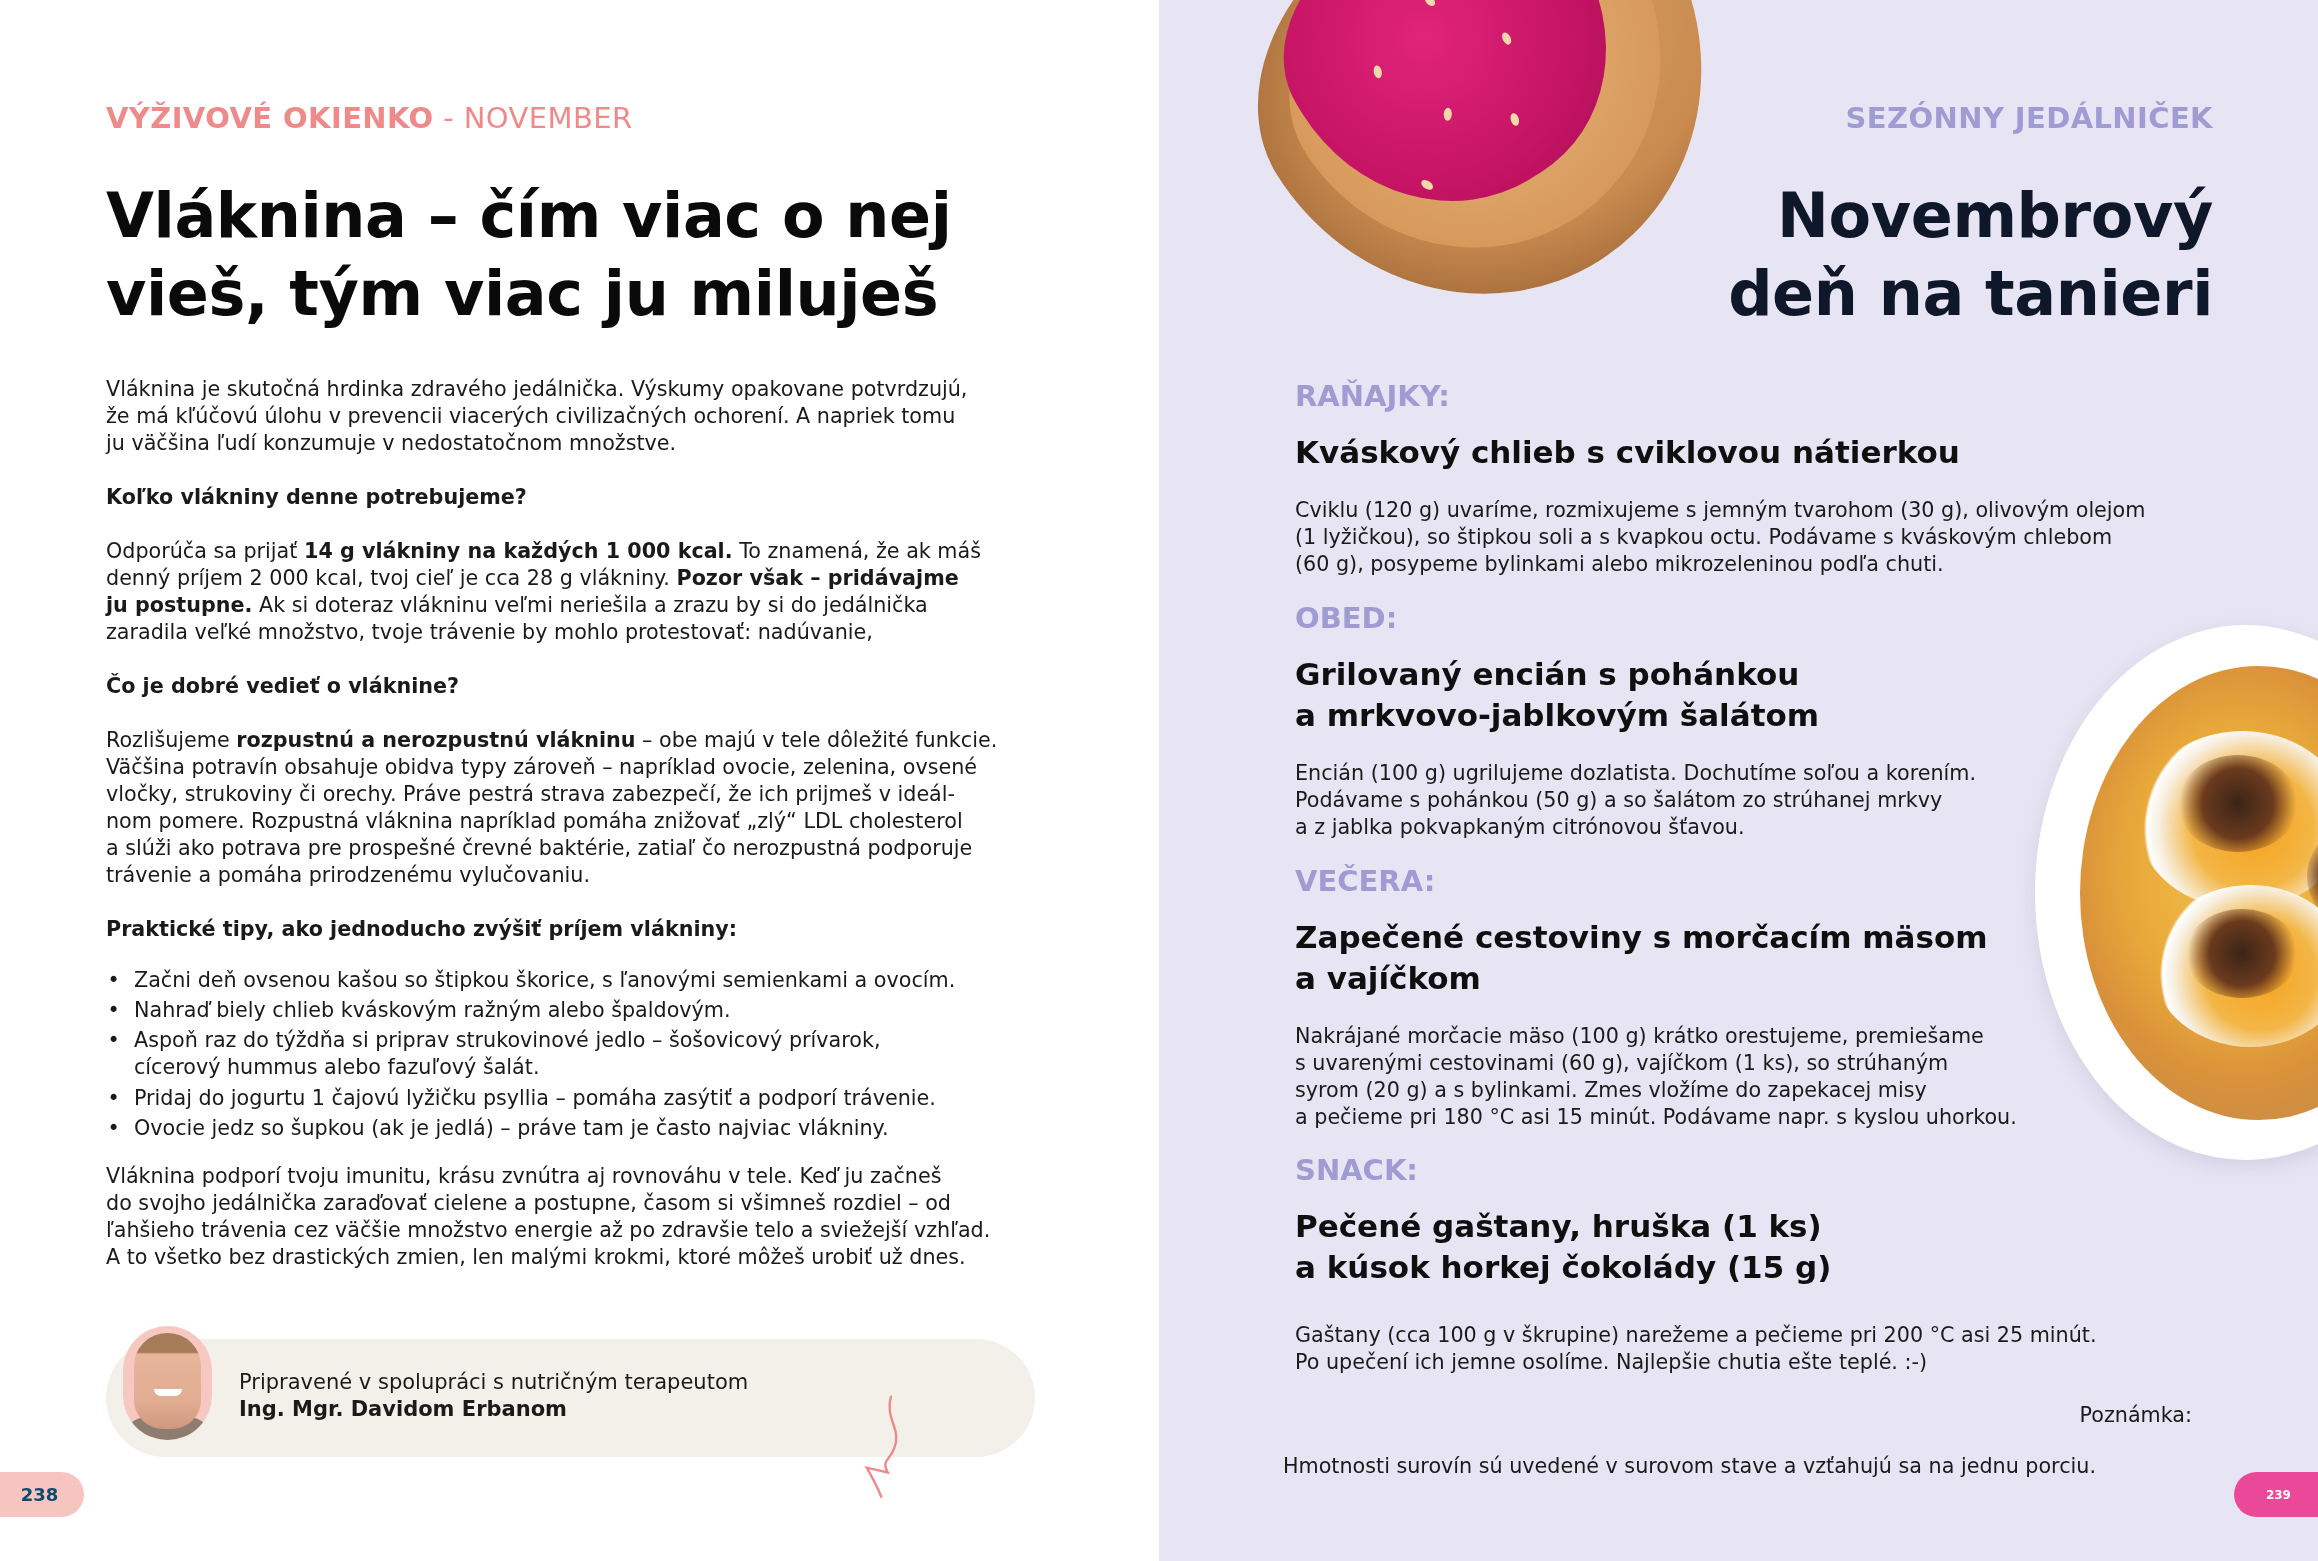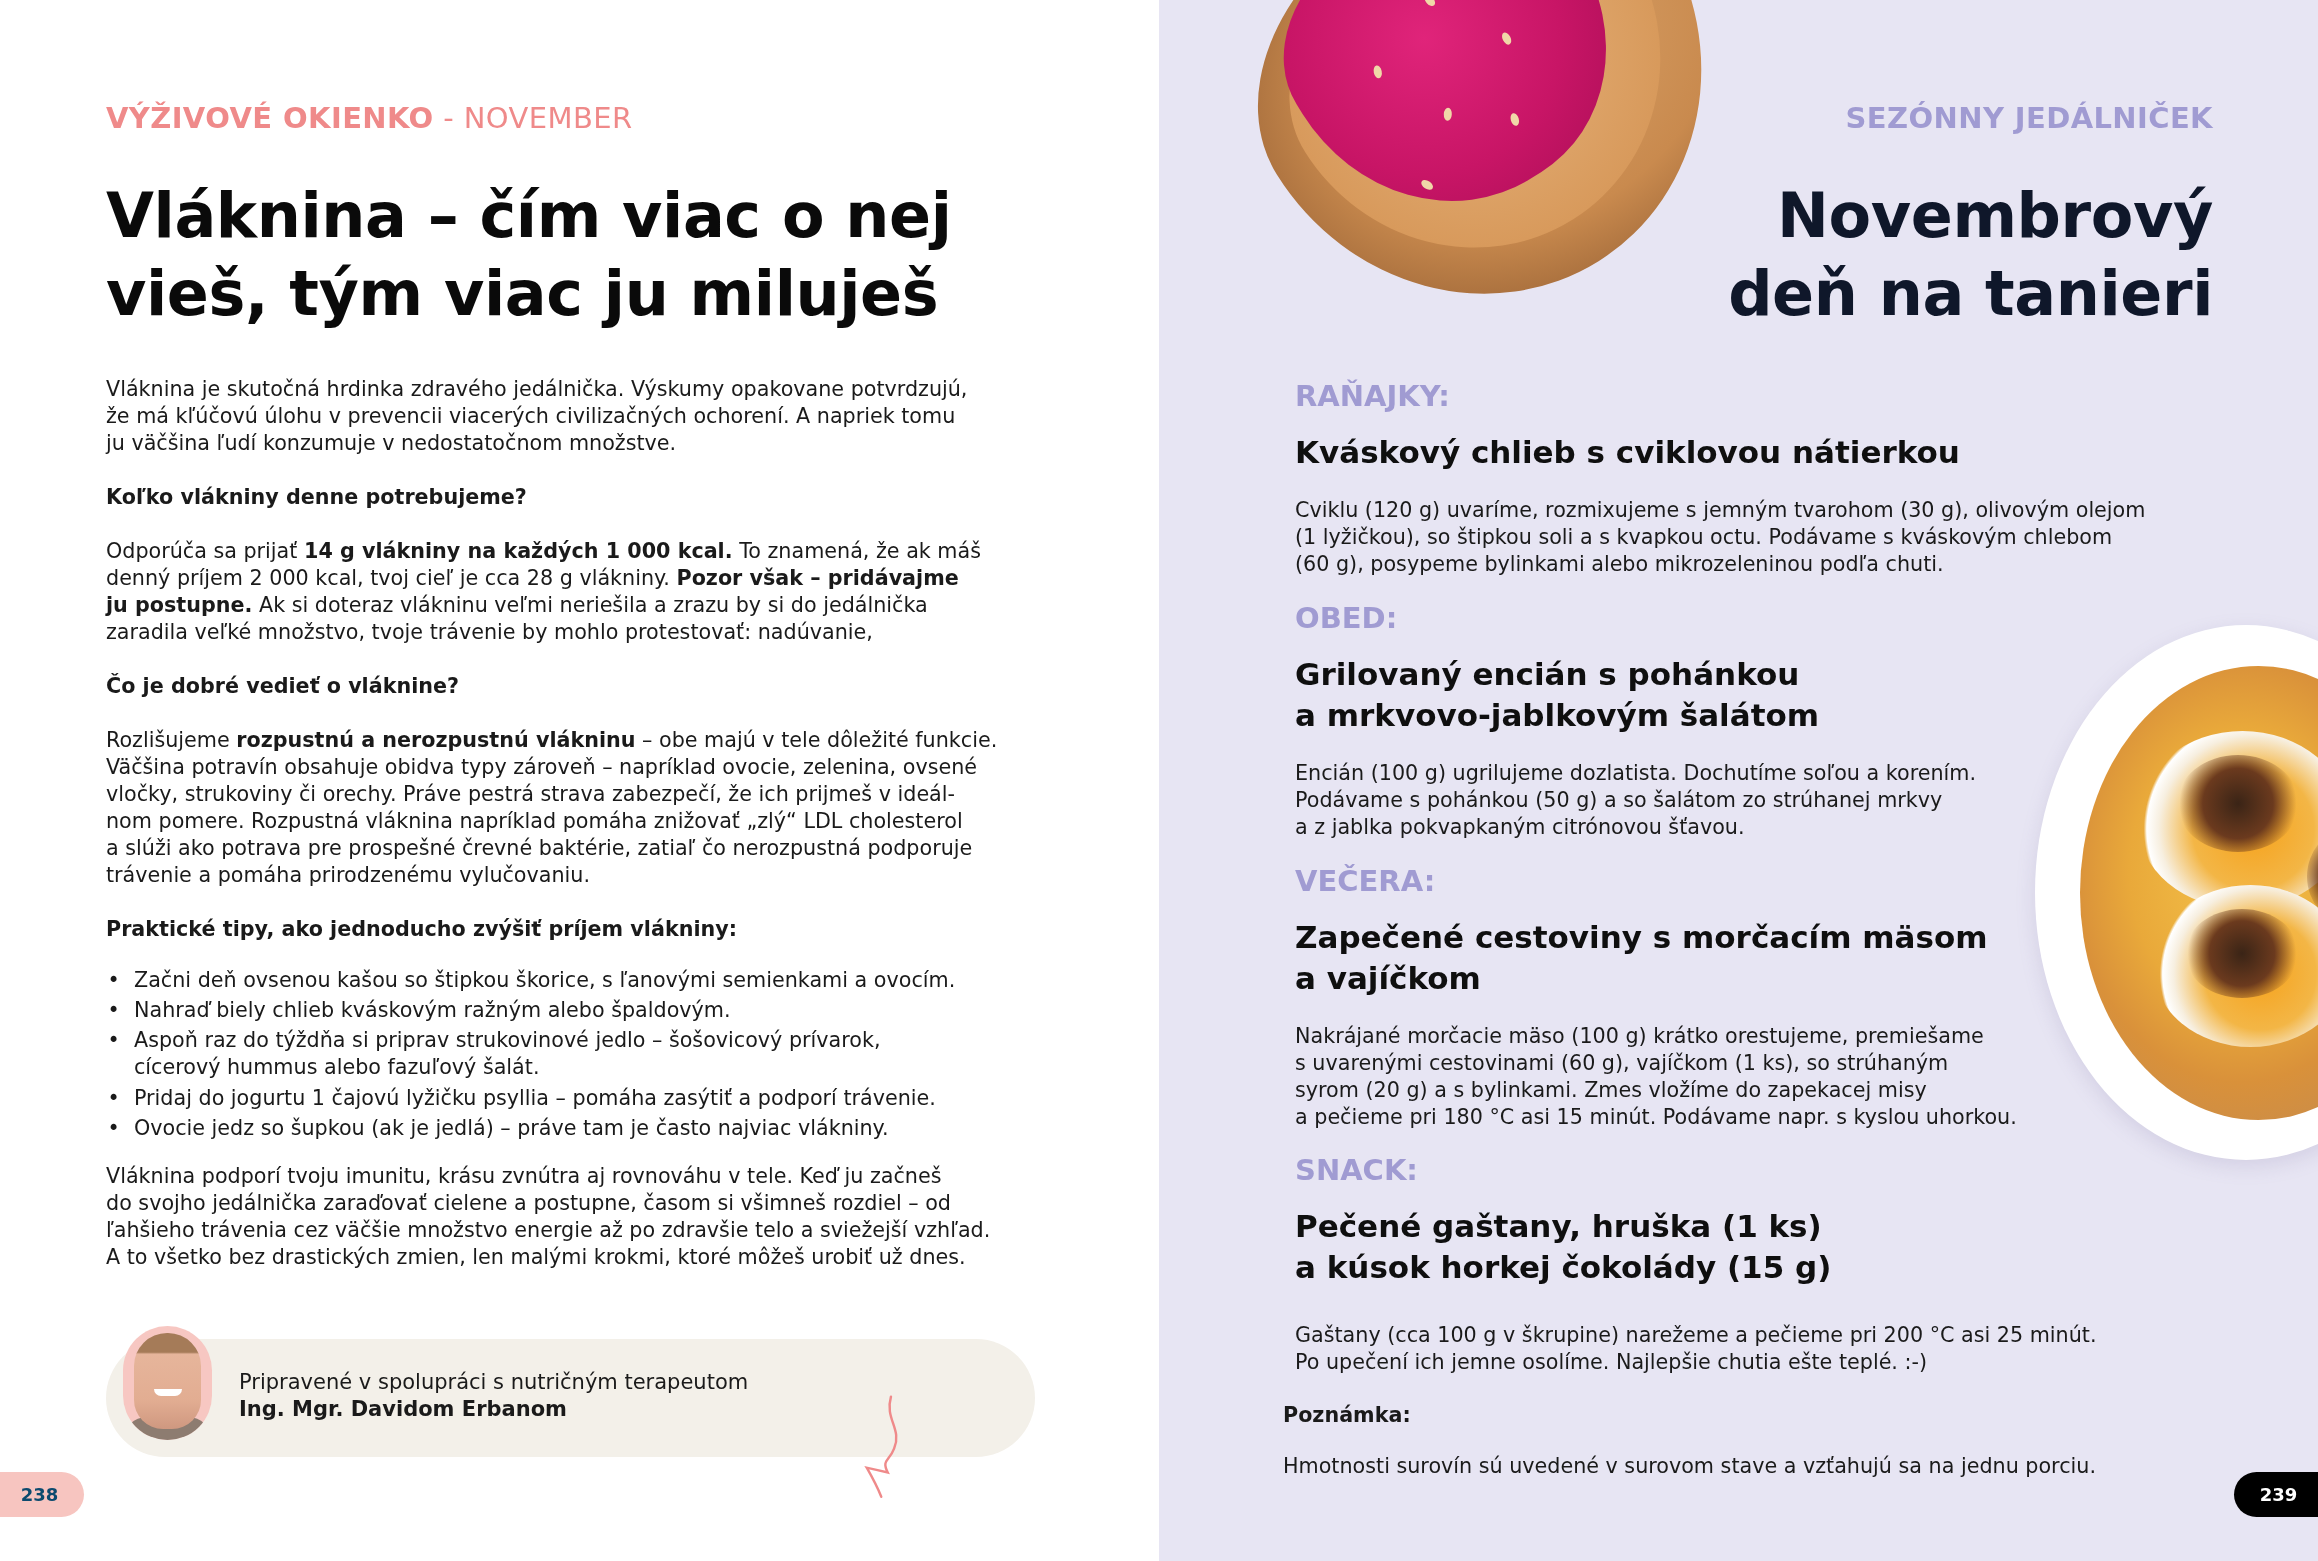--- a/index.html
+++ b/index.html
@@ -45,29 +45,29 @@
 
   .kicker-right { position: absolute; right: 105px; top: 101px; font-size: 29px; font-weight: bold; color: #a09bd2; letter-spacing: 0.4px; text-align: right; white-space: nowrap; }
   .title-right { position: absolute; right: 105px; top: 177px; font-size: 62px; font-weight: bold; line-height: 78px; text-align: right; color: #0f172a; letter-spacing: -0.4px; }
 
   .meal { position: absolute; left: 124px; width: 909px; margin-left: 12px; }
   .meal-label { font-size: 29px; font-weight: bold; color: #a09bd2; line-height: 36px; }
   .meal-title { font-size: 31px; font-weight: bold; line-height: 41px; color: #0f0f0f; margin-top: 18px; }
   .meal-desc { font-size: 20.7px; line-height: 27px; color: #1a1a1a; margin-top: 24px; }
 
   .note { position: absolute; left: 124px; top: 1402px; width: 909px; font-size: 20.7px; line-height: 27px; color: #1a1a1a; }
-  .note .note-label { font-weight: bold; }
+  .note .note-label { font-weight: normal; text-align: right; }
   .note .note-text { margin-top: 24px; }
 
   .bowl { position: absolute; left: 876px; top: 625px; width: 422px; height: 535px; border-radius: 50%; background: #ffffff; box-shadow: 0 6.5px 19.5px rgba(120,110,160,0.18); }
   .bowl .inner { position: absolute; left: 45px; top: 41px; width: 357px; height: 454px; border-radius: 50%; background: radial-gradient(ellipse at 45% 45%, #f4c24a 0%, #e9a93a 40%, #d9913a 60%, #c98c4a 80%, #b07a42 100%); }
   .bowl .char { position: absolute; border-radius: 50%; background: radial-gradient(circle, #3a2416 0%, #6b3a1e 45%, rgba(180,90,40,0) 75%); }
   .bowl .egg { position: absolute; border-radius: 50%; background: radial-gradient(circle at 55% 55%, #f6a21c 0%, #f3b646 40%, #f7efe0 62%, #ffffff 70%, rgba(255,255,255,0) 72%); }
 
-  .pagenum-right { position: absolute; right: 0; top: 1472px; width: 84px; height: 45px; background: #000000; border-radius: 23px 0 0 23px; color: #ffffff; font-weight: bold; font-size: 18px; display: flex; align-items: center; justify-content: center; padding-left: 4.9px; }
+  .pagenum-right { position: absolute; right: 0; top: 1472px; width: 84px; height: 45px; background: #ec4899; border-radius: 23px 0 0 23px; color: #ffffff; font-weight: bold; font-size: 12px; display: flex; align-items: center; justify-content: center; padding-left: 4.9px; }
 </style>
 </head>
 <body>
 
 <div class="page-left">
   <div class="kicker">
     <span class="k-bold">VÝŽIVOVÉ OKIENKO</span><span class="k-light"> - NOVEMBER</span>
   </div>
 
   <h1 class="title-left">

